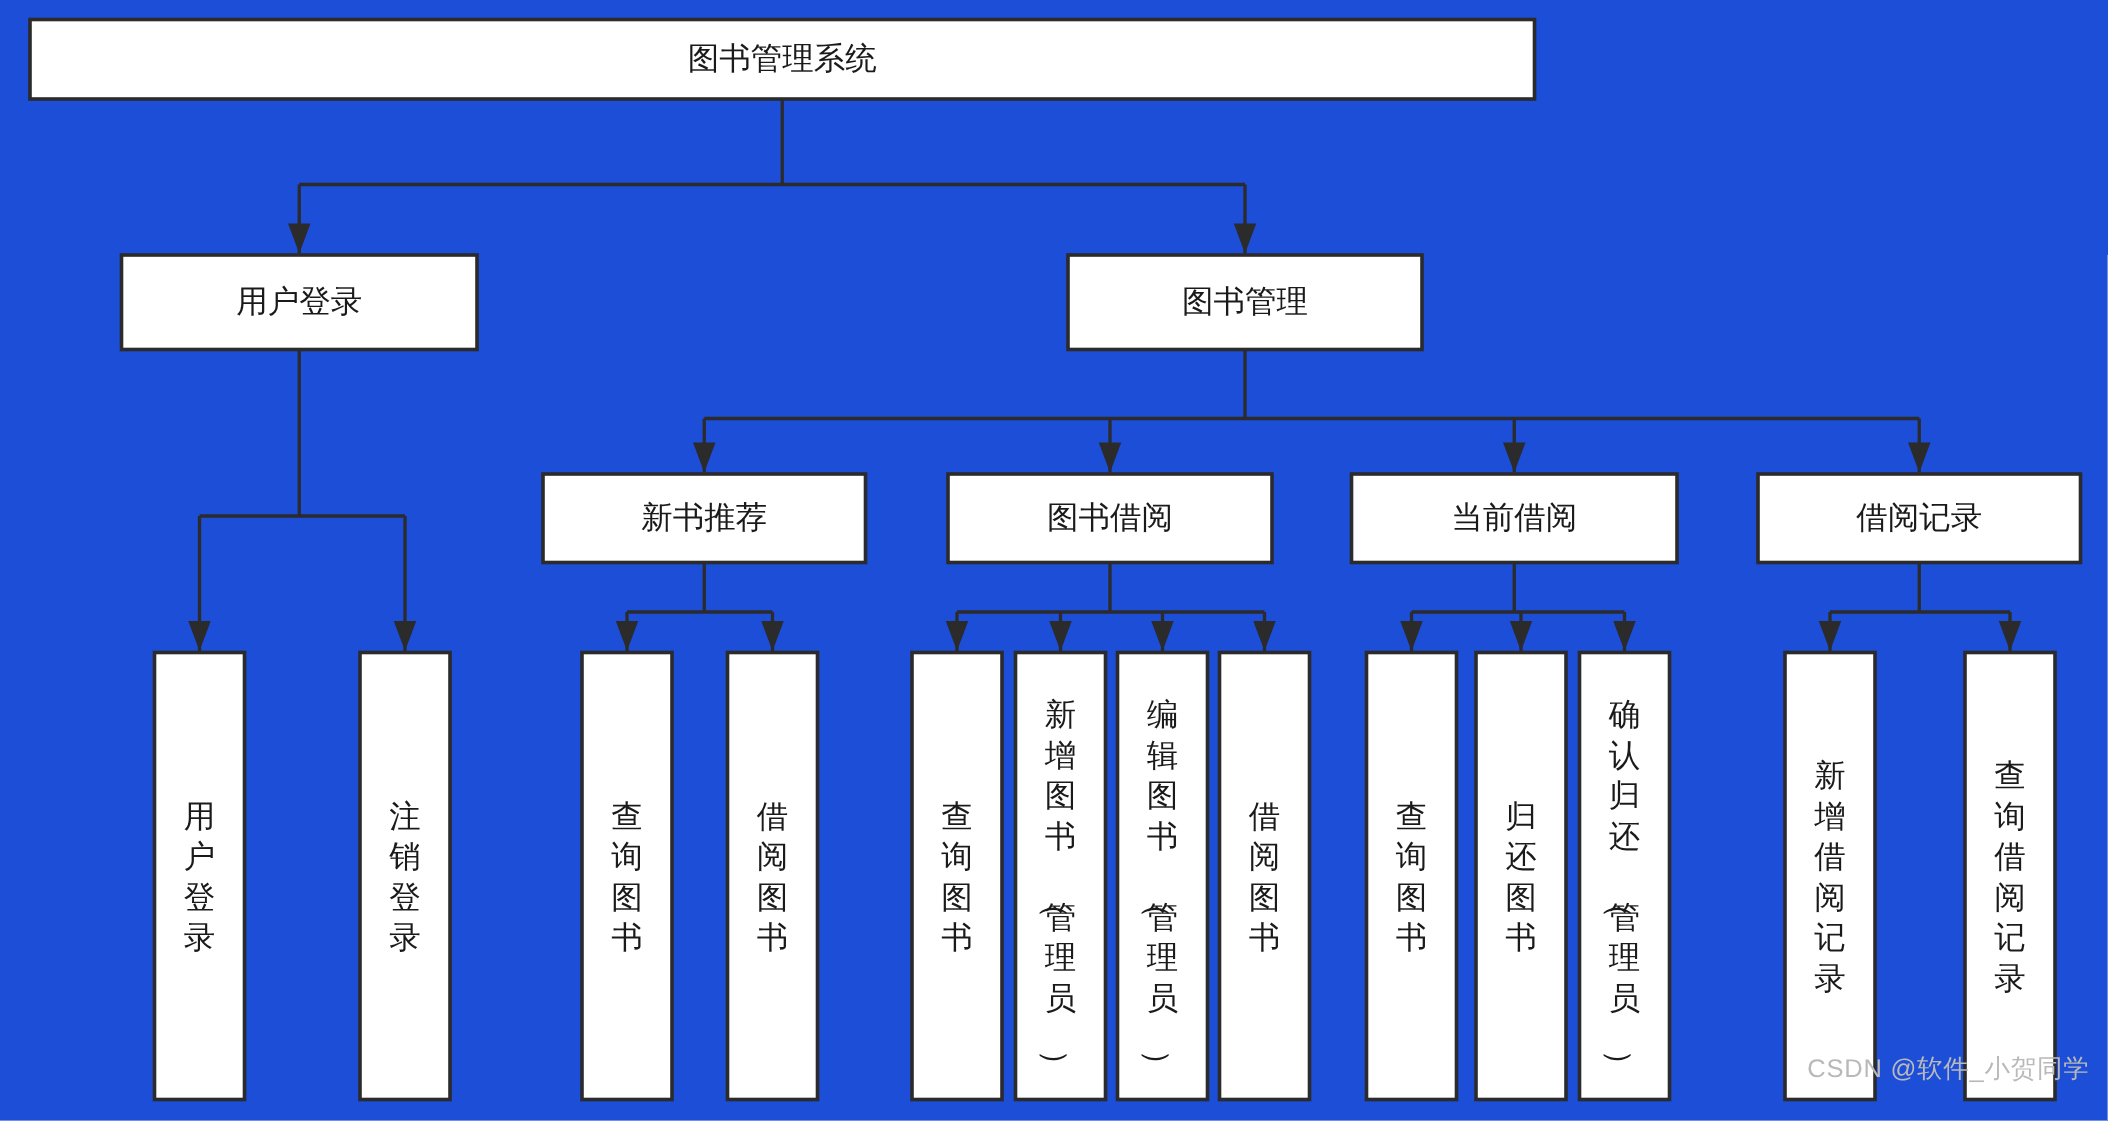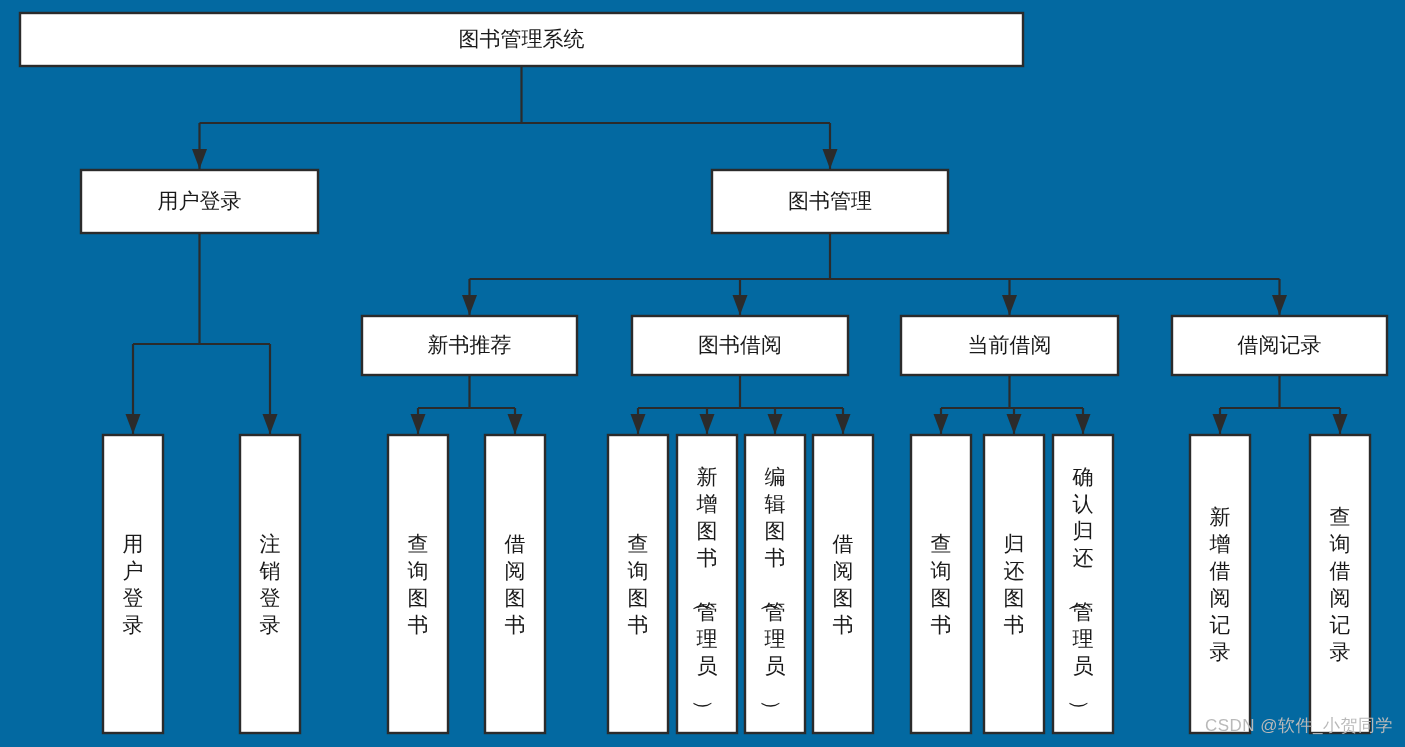--- a/index.html
+++ b/index.html
@@ -10,21 +10,21 @@
   body {
     width: 1405px;
     height: 747px;
     overflow: hidden;
     font-family: "Liberation Sans", "DejaVu Sans", sans-serif;
   }
   #diagram-root {
     position: relative;
     width: 1405px;
     height: 747px;
-    background: #0369a1;
+    background: #1d4ed8;
   }
   svg.tree-canvas {
     position: absolute;
     top: 0;
     left: 0;
     width: 1405px;
     height: 747px;
     display: block;
   }
   .node-rect {
@@ -51,21 +51,21 @@
   }
   .node-label-v {
     font-family: "Liberation Sans", "DejaVu Sans", sans-serif;
     font-size: 21px;
     fill: #1a1a1a;
     text-anchor: middle;
   }
   .watermark {
     position: absolute;
     right: 12px;
-    bottom: 10px;
+    bottom: 23px;
     font-family: "Liberation Sans", "DejaVu Sans", sans-serif;
     font-size: 17px;
     color: #b9b9b9;
     white-space: nowrap;
     letter-spacing: 0.5px;
     user-select: none;
   }
 </style>
 </head>
 <body>

